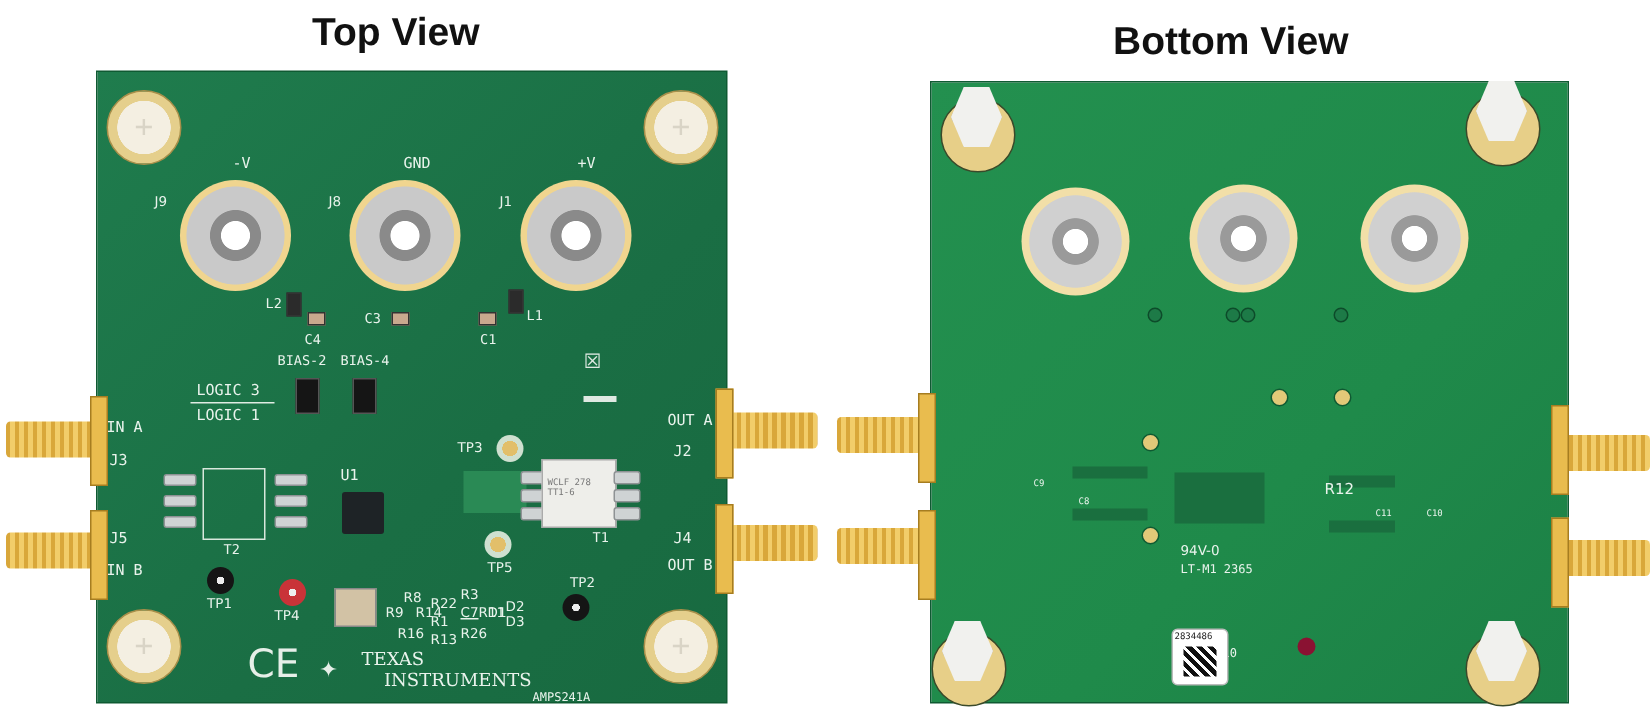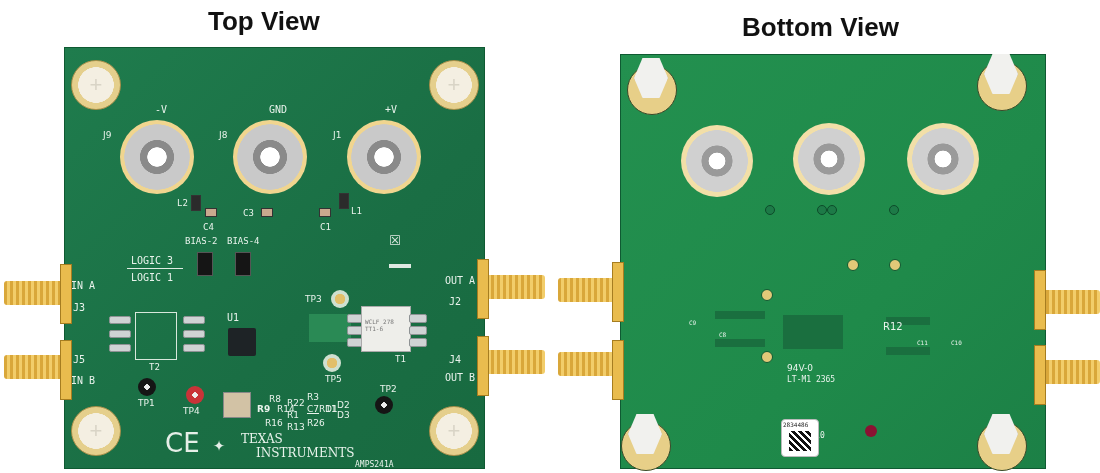--- a/index.html
+++ b/index.html
@@ -120,21 +120,21 @@
   <div class="pad" style="left:344px;top:278px;width:16px;height:7px;"></div>
   <div class="pad" style="left:344px;top:290px;width:16px;height:7px;"></div>
   <div class="silk" style="left:330px;top:306px;">T1</div>
 
   <div class="silk lg" style="left:380px;top:227px;">OUT A</div>
   <div class="silk lg" style="left:384px;top:248px;">J2</div>
   <div class="silk lg" style="left:384px;top:306px;">J4</div>
   <div class="silk lg" style="left:380px;top:324px;">OUT B</div>
 
   <div class="silk md" style="left:204px;top:346px;">R8</div>
-  <div class="silk md" style="left:192px;top:356px;font-weight:bold;">R9</div>
+  <div class="silk md" style="left:192px;top:356px;">R9</div>
   <div class="silk md" style="left:212px;top:356px;">R14</div>
   <div class="silk md" style="left:200px;top:370px;">R16</div>
   <div class="silk md" style="left:222px;top:350px;">R22</div>
   <div class="silk md" style="left:222px;top:362px;">R1</div>
   <div class="silk md" style="left:222px;top:374px;">R13</div>
   <div class="silk md" style="left:242px;top:344px;">R3</div>
   <div class="silk md" style="left:242px;top:356px;text-decoration:underline;">C7</div>
   <div class="silk md" style="left:254px;top:356px;">R11</div>
   <div class="silk md" style="left:242px;top:370px;">R26</div>
   <div class="silk md" style="left:260px;top:356px;">D1</div>

